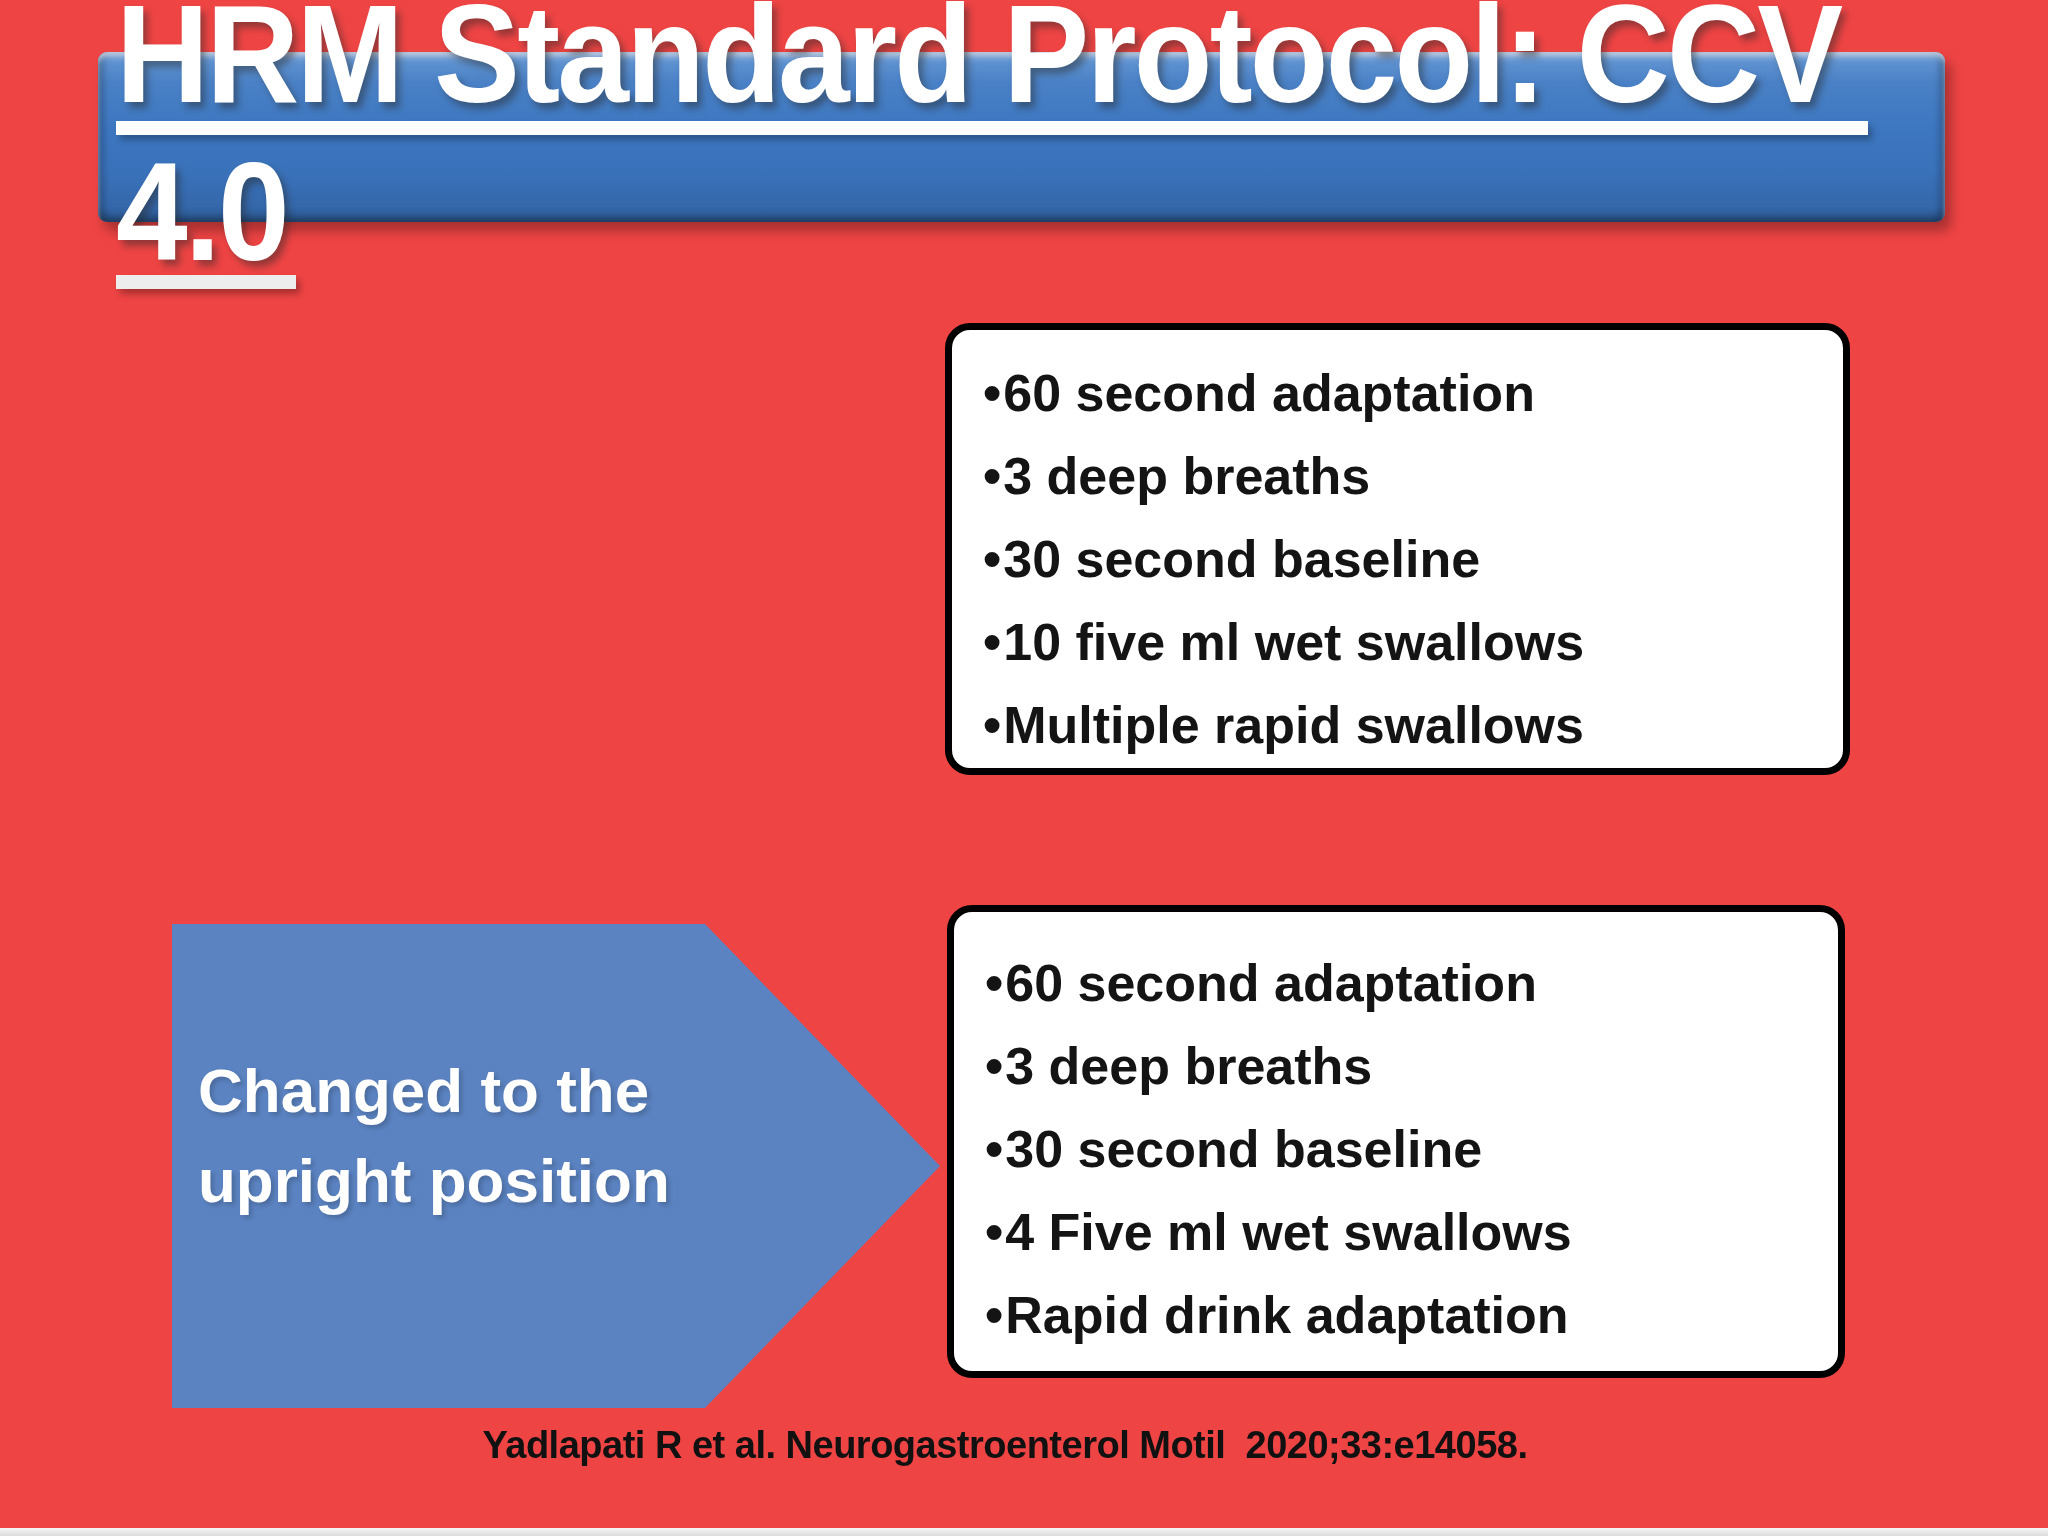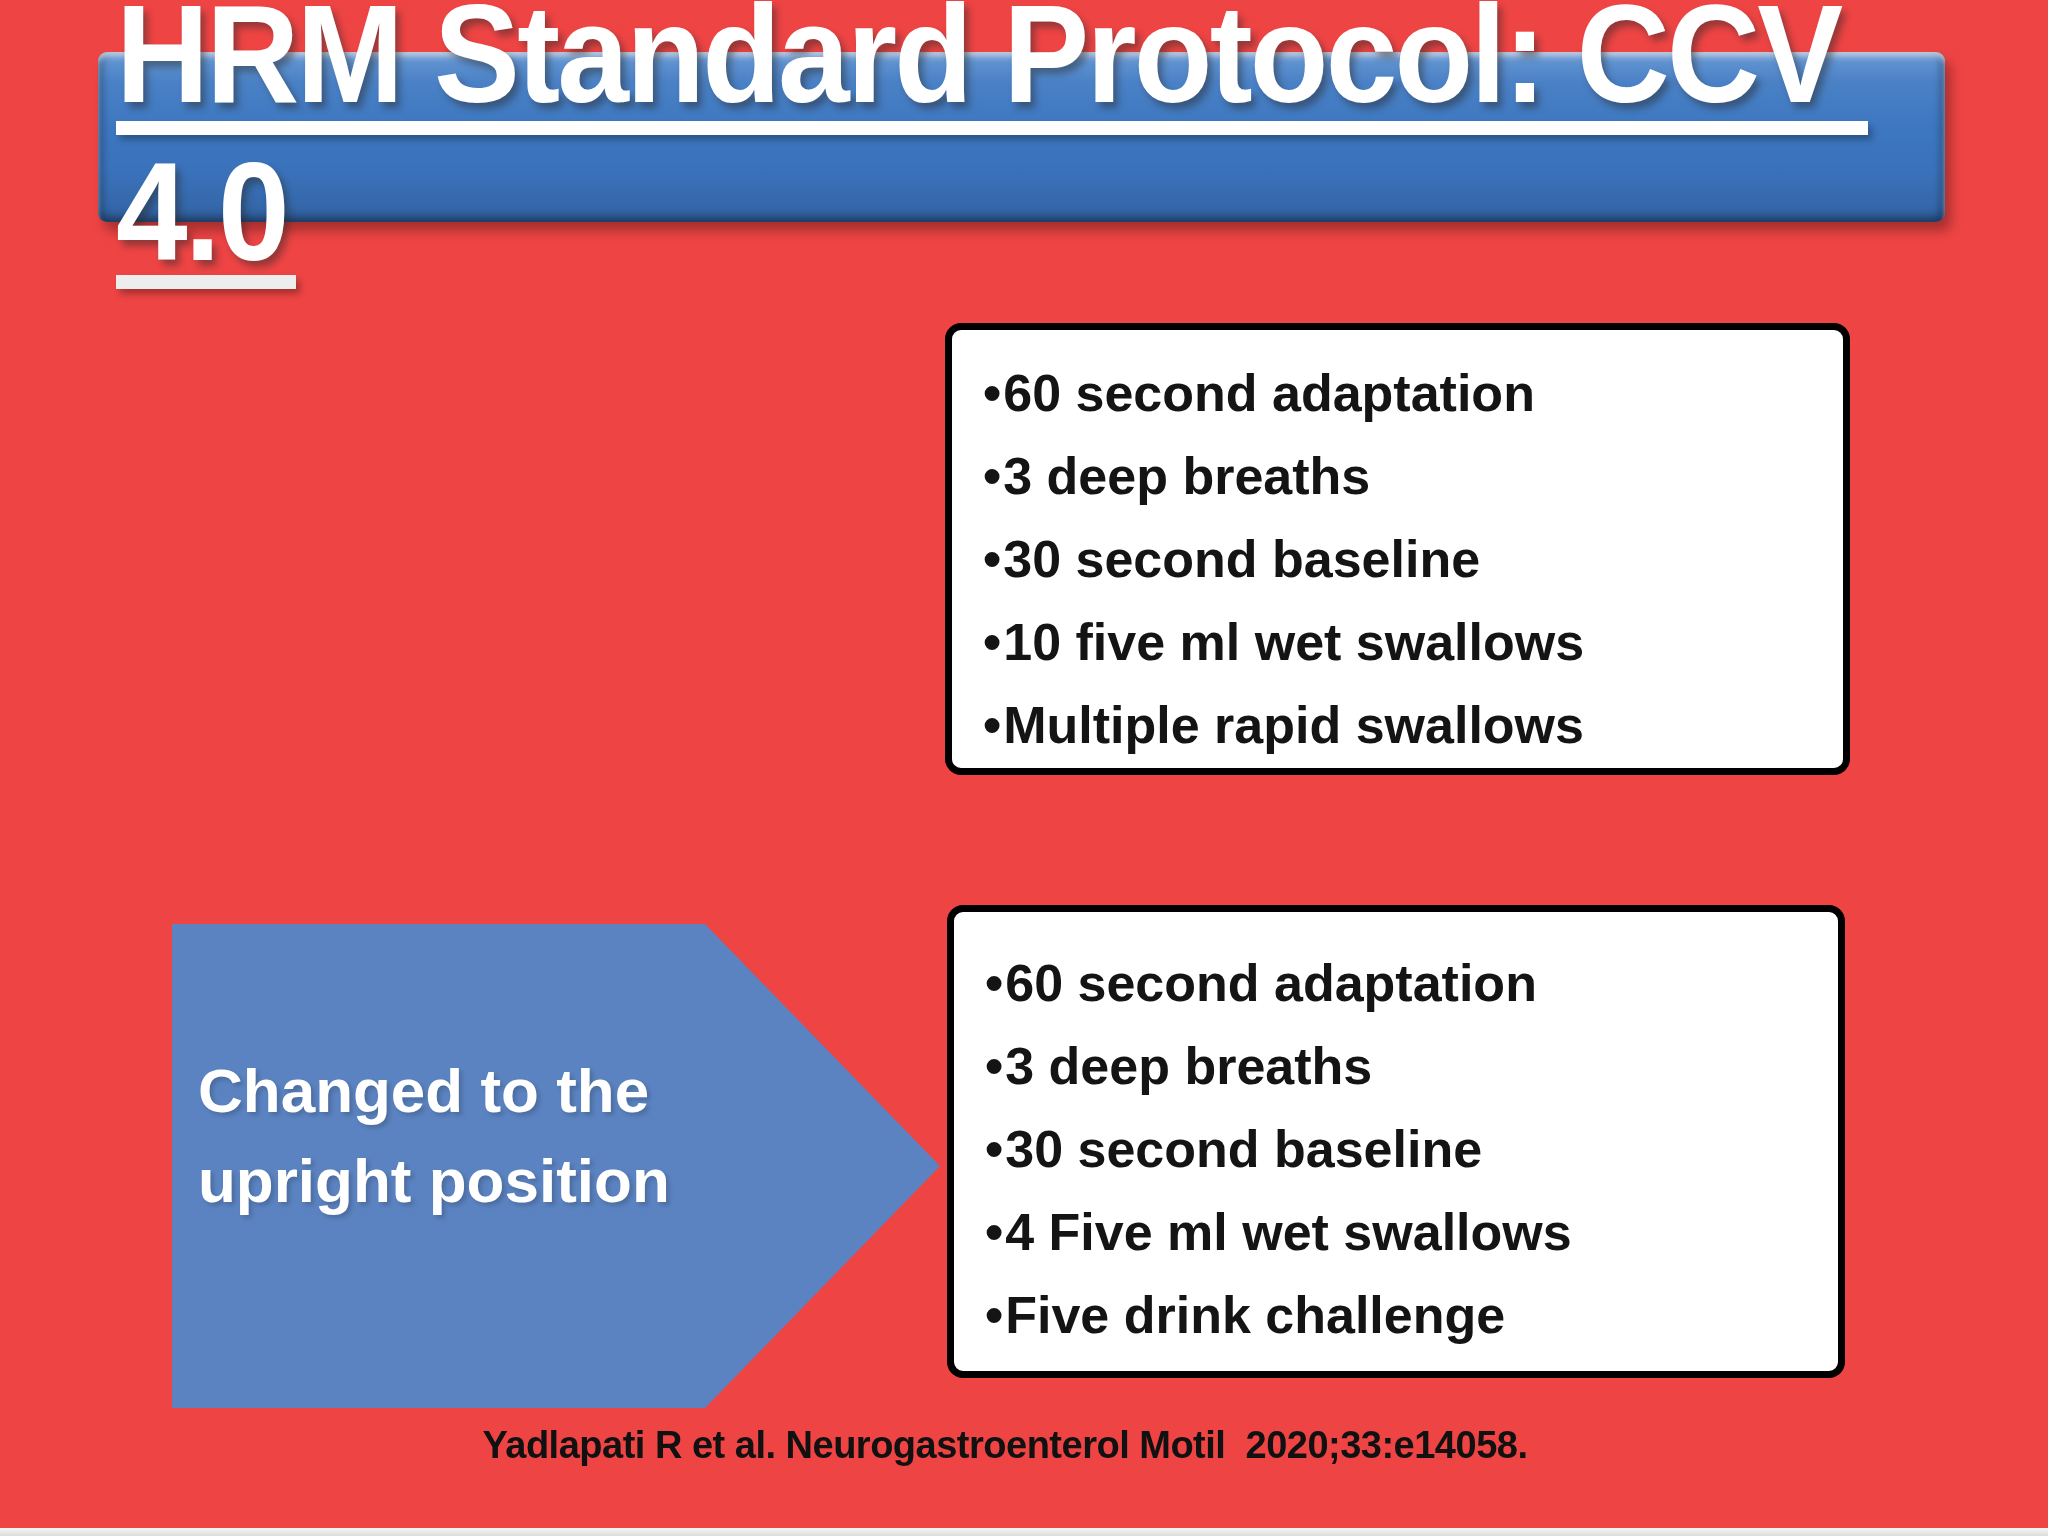--- a/index.html
+++ b/index.html
@@ -80,21 +80,21 @@
     text-shadow:3px 3px 4px rgba(0,0,0,0.18);
   }
   .arrow1 .arrow-label{top:101px;}
   .arrow2 .arrow-label{top:122px;left:26px;}
   
   .bbox{
     position:absolute;
     box-sizing:border-box;
     background:#ffffff;
     border:7px solid var(--box-border,#000);
-    border-radius:16px;
+    border-radius:25px;
   }
   .bbox1{left:945px;top:323px;width:905px;height:452px;}
   .bbox2{left:947px;top:905px;width:898px;height:473px;}
   .bbox .inner{padding:22px 0 0 31px;}
   .bbox2 .inner{padding-top:30px;}
   .bline{
     font-size:52px;
     line-height:83px;
     font-weight:bold;
     color:var(--text-dark,#141414);
@@ -145,20 +145,20 @@
       <div>Changed to the</div>
       <div>upright position</div>
     </div>
   </div>
   <div class="bbox bbox2">
     <div class="inner">
       <div class="bline"><span class="bullet-dot">•</span><span>60 second adaptation</span></div>
       <div class="bline"><span class="bullet-dot">•</span><span>3 deep breaths</span></div>
       <div class="bline"><span class="bullet-dot">•</span><span>30 second baseline</span></div>
       <div class="bline"><span class="bullet-dot">•</span><span>4 Five ml wet swallows</span></div>
-      <div class="bline"><span class="bullet-dot">•</span><span>Five drink challenge</span></div>
+      <div class="bline"><span class="bullet-dot">•</span><span>Rapid drink adaptation</span></div>
     </div>
   </div>
 
   <div class="citation">Yadlapati R et al. Neurogastroenterol Motil  2020;33:e14058.</div>
 
   <div class="slide-edge"></div>
 </div>
 
 </body></html>

